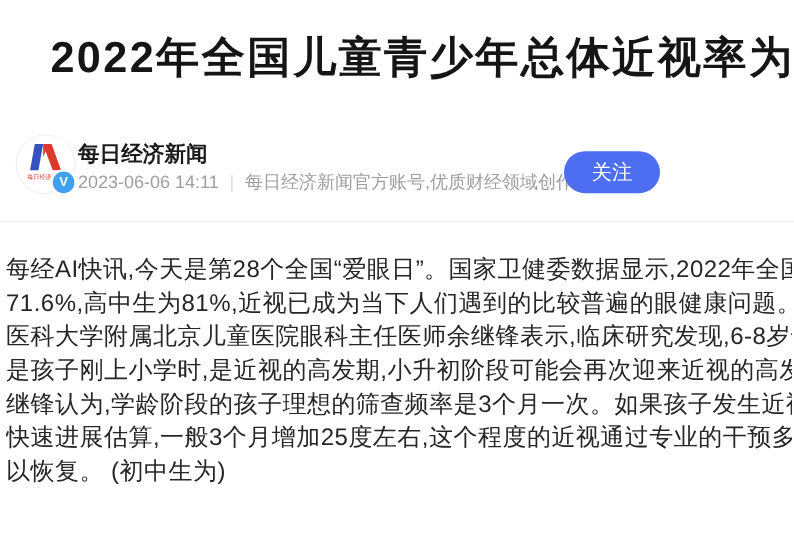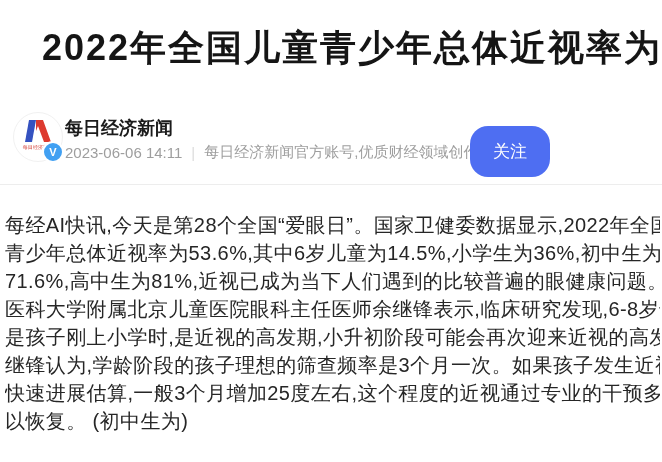--- a/index.html
+++ b/index.html
@@ -77,21 +77,21 @@
     align-items: center;
   }
   .meta-divider {
     color: #dcdcdc;
     margin: 0 9px;
     font-size: 15px;
   }
   .follow-btn {
     position: absolute;
     top: 126px; left: 470px;
-    width: 80px; height: 51px;
+    width: 80px; height: 35px;
     background: #4e6ef2;
     border: none;
     border-radius: 18px;
     color: #ffffff;
     font-size: 17px;
     font-family: "Liberation Sans", sans-serif;
     cursor: pointer;
     display: flex;
     align-items: center;
     justify-content: center;
@@ -142,21 +142,20 @@
       <span>每日经济新闻官方账号,优质财经领域创作者</span>
     </div>
   </div>
 
   <button class="follow-btn">关注</button>
 
   <div class="section-divider"></div>
 
   <div class="article-body">
     <span class="body-line">每经AI快讯,今天是第28个全国“爱眼日”。国家卫健委数据显示,2022年全国儿童</span>
-    <span class="body-line">青少年总体近视率为53.6%,其中6岁儿童为14.5%,小学生为36%,初中生为</span>
     <span class="body-line">71.6%,高中生为81%,近视已成为当下人们遇到的比较普遍的眼健康问题。首都</span>
     <span class="body-line">医科大学附属北京儿童医院眼科主任医师余继锋表示,临床研究发现,6-8岁也就</span>
     <span class="body-line">是孩子刚上小学时,是近视的高发期,小升初阶段可能会再次迎来近视的高发。余</span>
     <span class="body-line">继锋认为,学龄阶段的孩子理想的筛查频率是3个月一次。如果孩子发生近视,按</span>
     <span class="body-line">快速进展估算,一般3个月增加25度左右,这个程度的近视通过专业的干预多数可</span>
     <span class="body-line">以恢复。 (初中生为)</span>
   </div>
 
 </div>
 

